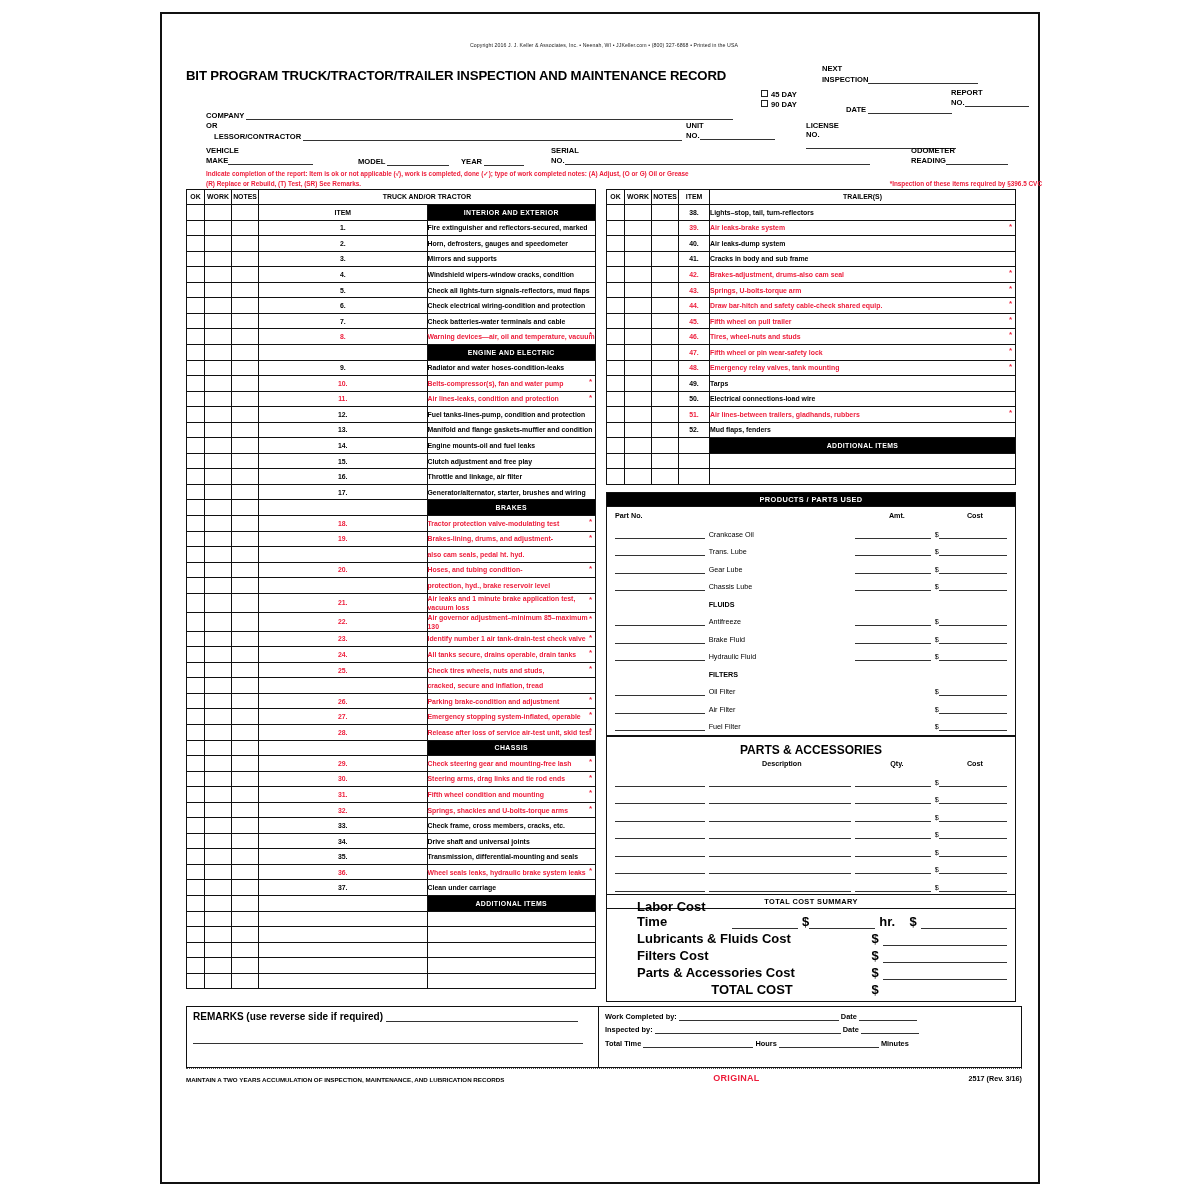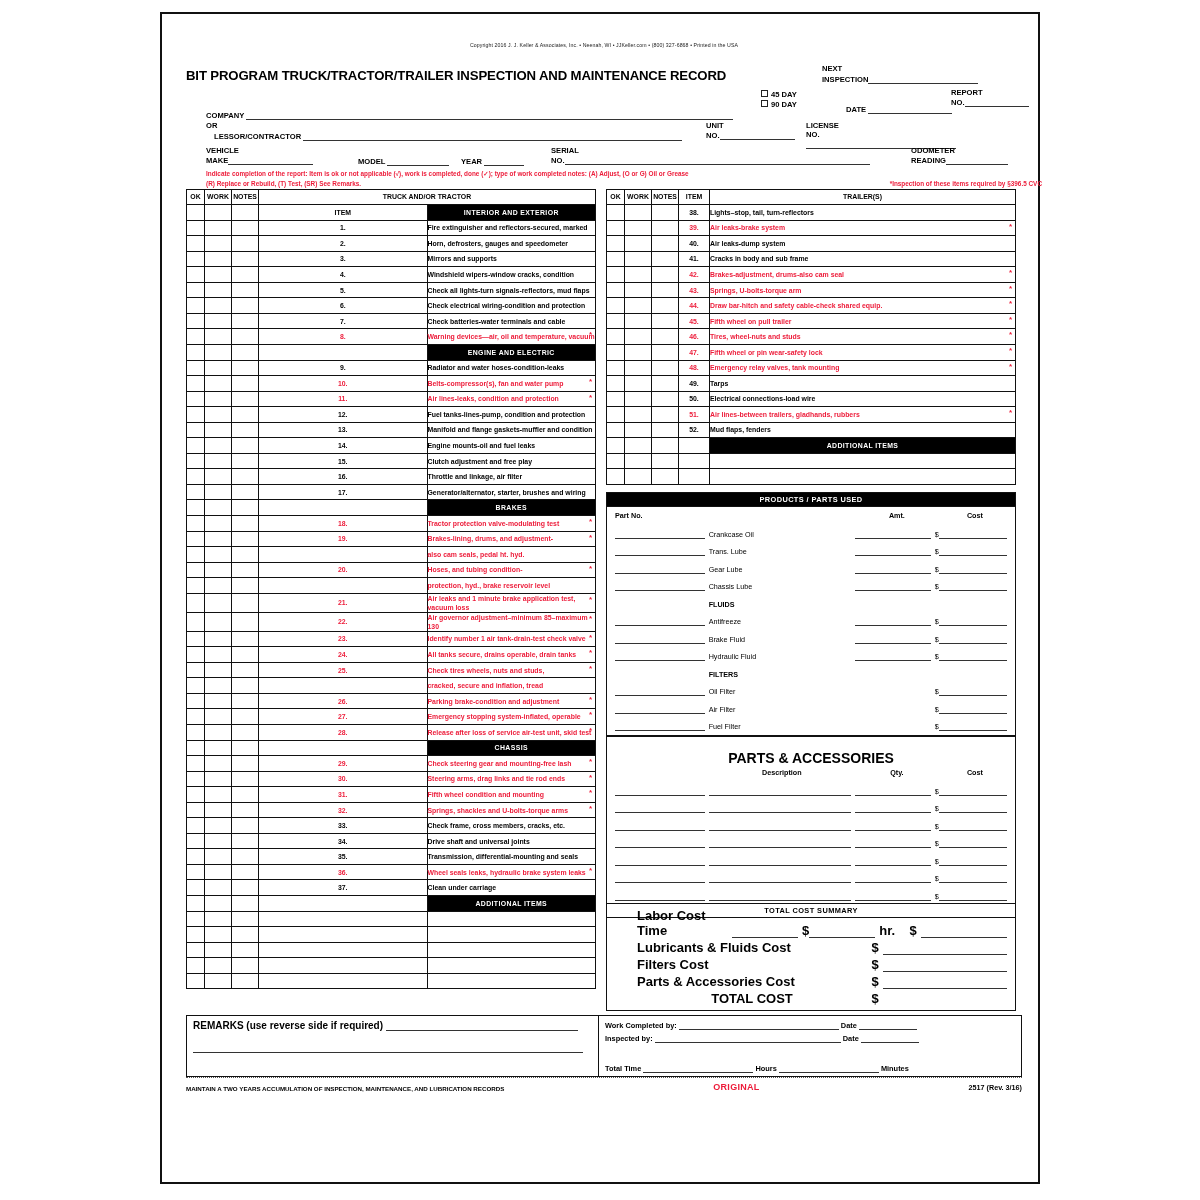--- a/index.html
+++ b/index.html
@@ -132,21 +132,21 @@
   .pp-row{display:flex;align-items:flex-end;font-size:7.2px;height:17.5px;}
   .w-part{width:96px;padding-left:4px;}
   .w-name{width:150px;}
   .w-amt{width:86px;}
   .w-cost{width:74px;}
   .line{
     border-bottom:1px solid #333;flex:1;height:10px;margin-right:4px;
   }
   .grouplbl{font-weight:bold;}
 
-  .pa-title{text-align:center;font-size:14px;font-weight:bold;padding-top:13px;}
+  .pa-title{text-align:center;font-size:12px;font-weight:bold;padding-top:6px;}
   .pa-head{display:flex;font-size:7.2px;font-weight:bold;padding:2px 0 1px;}
 
   .tcs-row{display:flex;font-size:13px;font-weight:bold;height:17px;align-items:flex-end;}
 
   
   .footer-box{
     display:flex;border:1px solid #111;border-top:none;
     height:62px;box-sizing:border-box;
   }
   .remarks{flex:1;border-right:1px solid #111;padding:4px 6px 0;font-size:10px;font-weight:bold;}
@@ -197,21 +197,21 @@
         <div class="abs" style="left:0;top:16px;">
           <span>COMPANY</span>
           <span class="ul" style="width:487px"></span>
         </div>
         <div class="abs" style="left:0;top:27px;">OR</div>
         <div class="abs" style="left:8px;top:37px;">
           <span>LESSOR/CONTRACTOR</span>
           <span class="ul" style="width:379px"></span>
         </div>
 
-        <div class="abs" style="left:500px;top:27px;width:105px;">
+        <div class="abs" style="left:480px;top:27px;width:105px;">
           <div>UNIT</div>
           <div><span>NO.</span><span class="ul" style="width:75px"></span></div>
         </div>
 
         <div class="abs" style="left:600px;top:27px;width:120px;">
           <div>LICENSE</div>
           <div><span>NO.</span><span class="ul" style="width:150px"></span></div>
         </div>
 
         <div class="abs" style="left:0;top:52px;width:120px;">
@@ -1076,21 +1076,21 @@
         </div>
         <div class="signs">
           <div><span>Work Completed by:</span>
             <span class="ul" style="width:160px"></span>
             <span>Date</span>
             <span class="ul" style="width:58px"></span></div>
           <div style="margin-top:3px"><span>Inspected by:</span>
             <span class="ul" style="width:186px"></span>
             <span>Date</span>
             <span class="ul" style="width:58px"></span></div>
-          <div style="margin-top:20px"><span>Total Time</span>
+          <div style="margin-top:4px"><span>Total Time</span>
             <span class="ul" style="width:110px"></span>
             <span>Hours</span>
             <span class="ul" style="width:100px"></span>
             <span>Minutes</span></div>
         </div>
       </div>
 
       <div class="dots"></div>
 
       <div class="bottomline">

